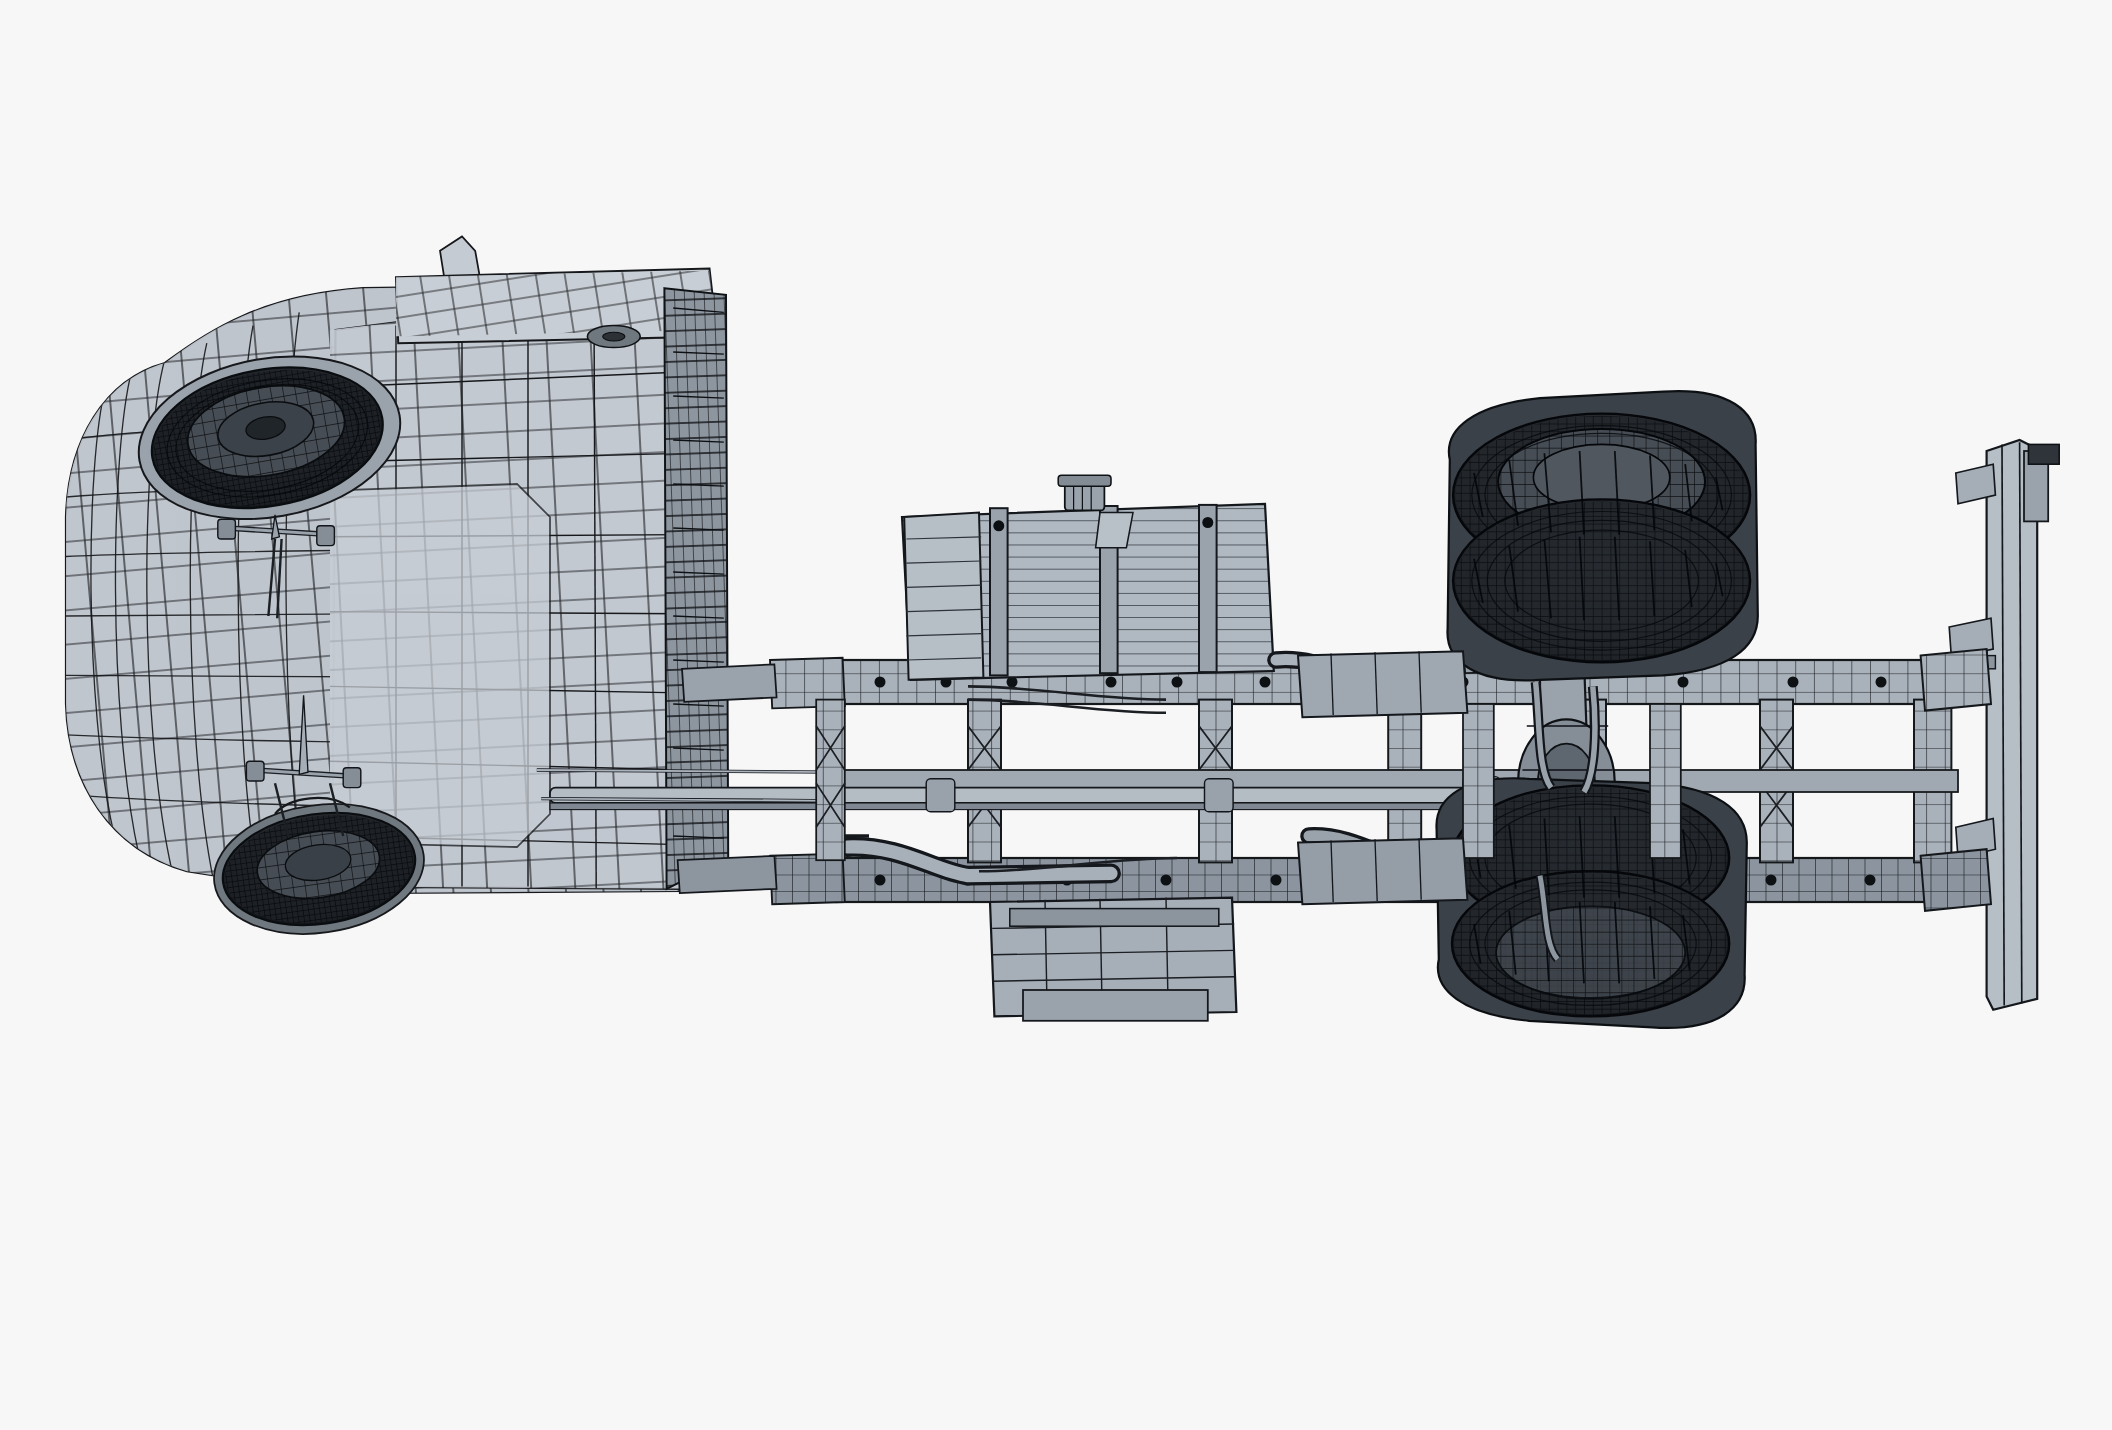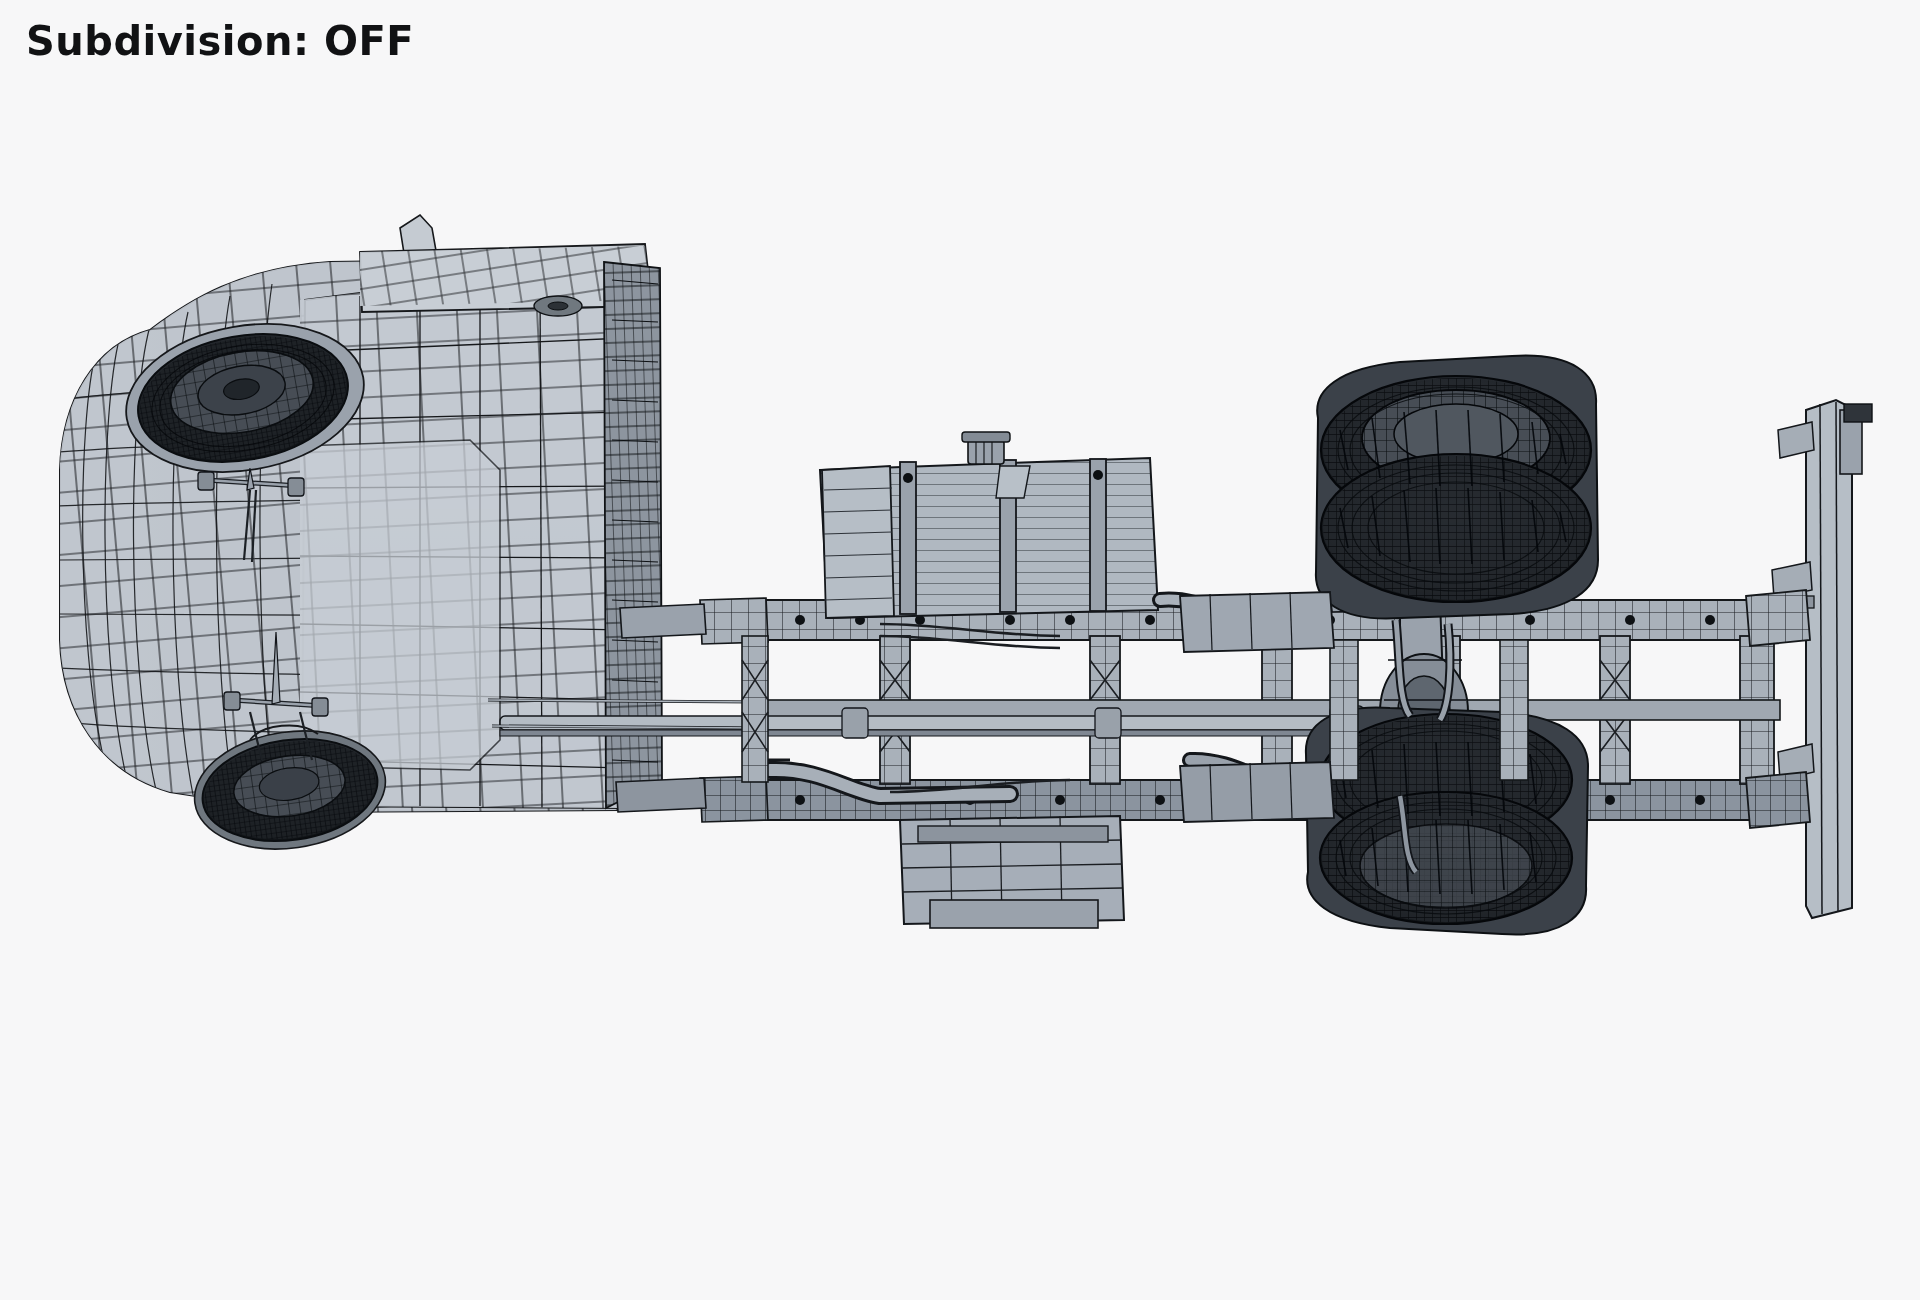--- a/index.html
+++ b/index.html
@@ -529,15 +529,14 @@
     </g>
 
     <g>
       <path d="M880 624 C 940 624, 1000 636, 1060 636" fill="none" stroke="#1b1e22" stroke-width="2.4"></path>
       <path d="M880 636 C 940 636, 1000 648, 1060 648" fill="none" stroke="#1b1e22" stroke-width="2.4"></path>
       <path d="M890 792 C 950 792, 1010 780, 1070 780" fill="none" stroke="#1b1e22" stroke-width="2.4"></path>
     </g>
 
   </svg>
 
-  <div id="overlay-label" style="color: rgb(17, 18, 20);">Subdivision: OFF</div>
 
 </div>
 
 </body></html>

